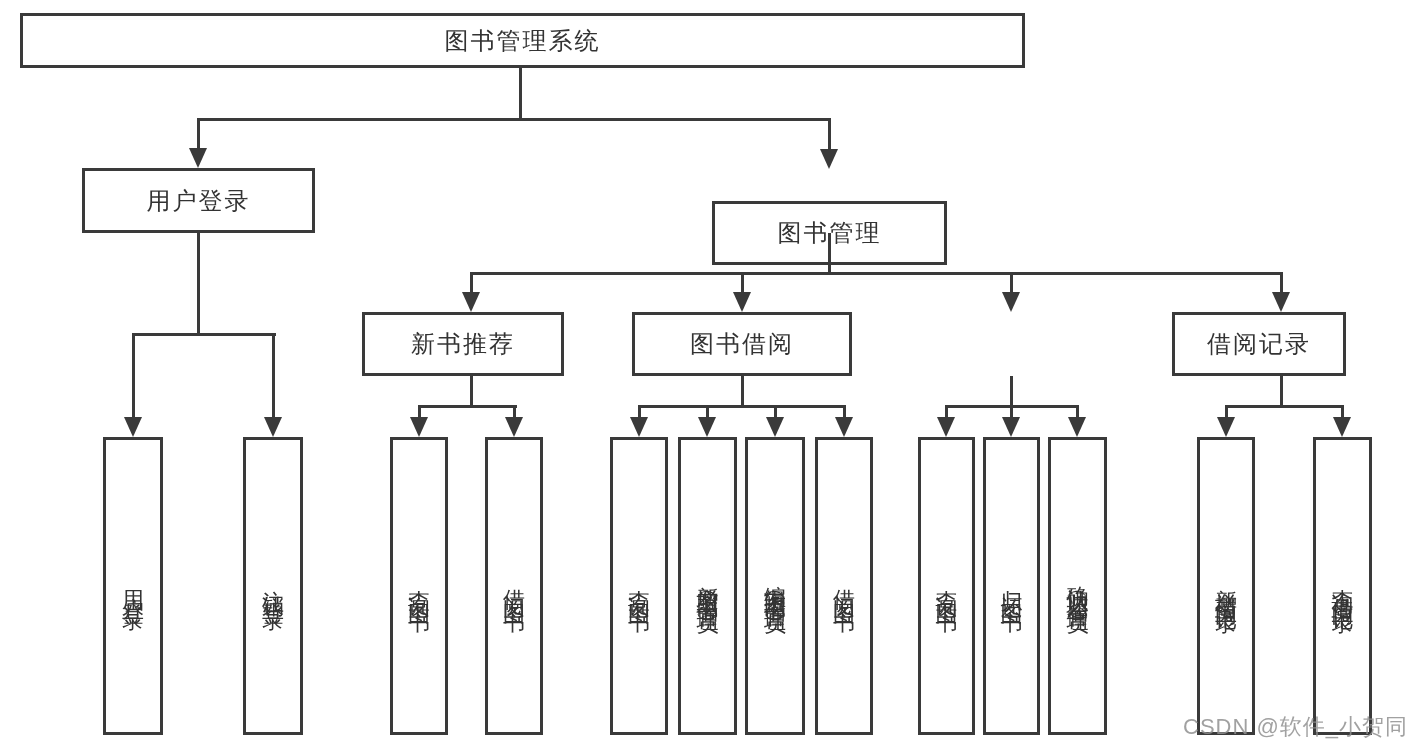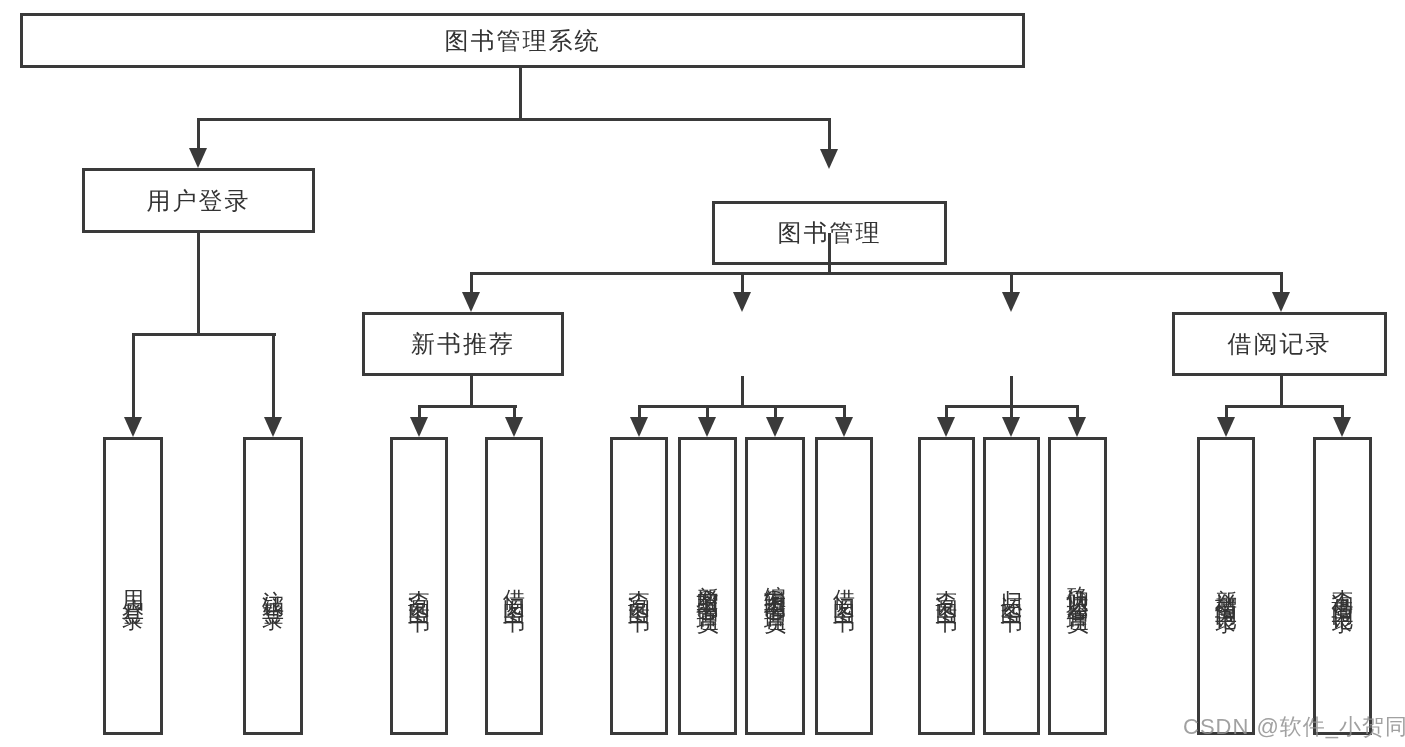--- a/index.html
+++ b/index.html
@@ -85,21 +85,24 @@
   <div class="line" style="left:741px;top:272px;width:3px;height:22px;"></div>
   <div class="arrowhead" style="left:733px;top:292px;"></div>
   <div class="line" style="left:1010px;top:272px;width:3px;height:22px;"></div>
   <div class="arrowhead" style="left:1002px;top:292px;"></div>
   <div class="line" style="left:1280px;top:272px;width:3px;height:22px;"></div>
   <div class="arrowhead" style="left:1272px;top:292px;"></div>
 
   <div class="box hbox" style="left:362px;top:312px;width:202px;height:64px;">
     <span>新书推荐</span>
   </div>
-  <div class="box hbox" style="left:1172px;top:312px;width:215px;height:64px;">
+  <div class="box hbox" style="left:632px;top:312px;width:220px;height:64px;">
+    <span>图书借阅</span>
+  </div>
+  <div class="box hbox" style="left:1172px;top:312px;width:174px;height:64px;">
     <span>借阅记录</span>
   </div>
 
   <div class="line" style="left:470px;top:376px;width:3px;height:32px;"></div>
   <div class="line" style="left:418px;top:405px;width:99px;height:3px;"></div>
   <div class="line" style="left:418px;top:405px;width:3px;height:16px;"></div>
   <div class="arrowhead" style="left:410px;top:417px;"></div>
   <div class="line" style="left:513px;top:405px;width:3px;height:16px;"></div>
   <div class="arrowhead" style="left:505px;top:417px;"></div>
 

